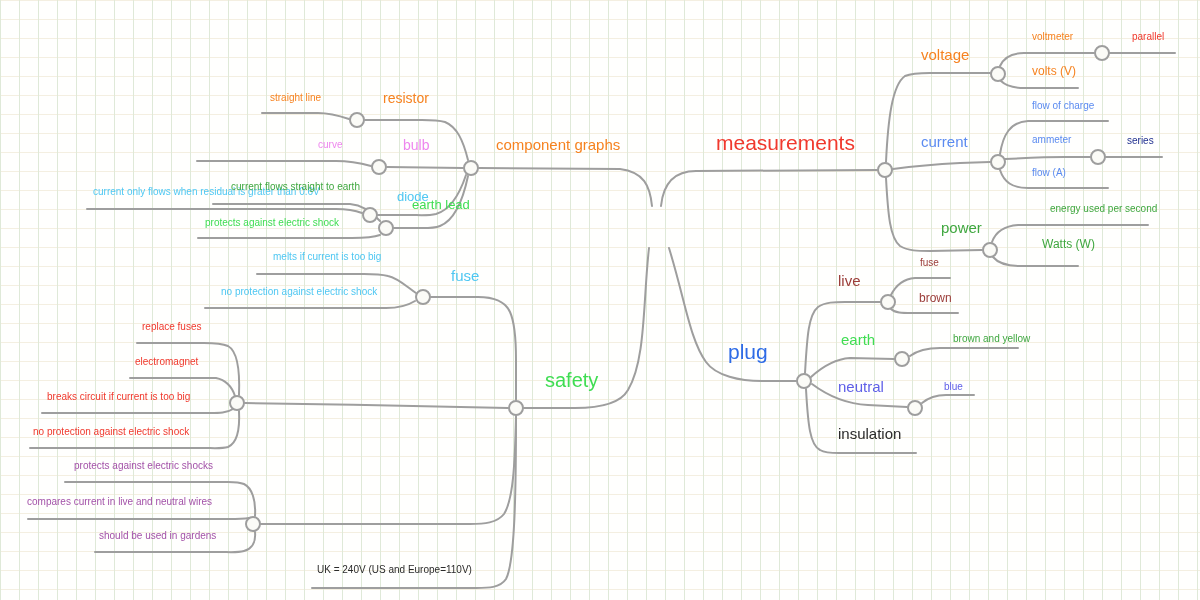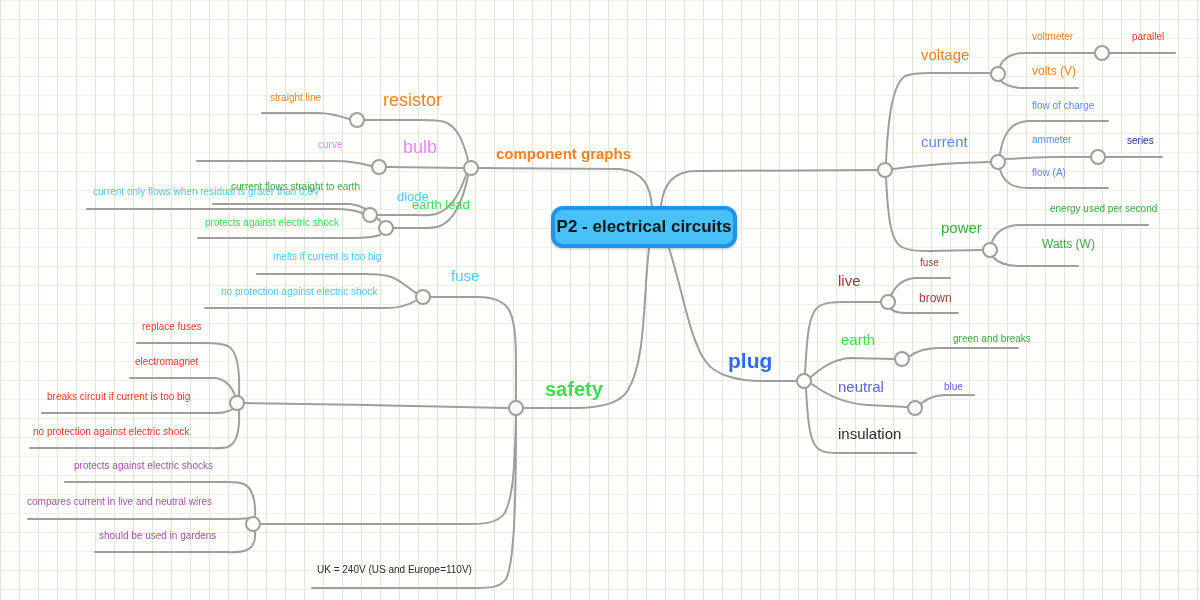--- a/index.html
+++ b/index.html
@@ -12,26 +12,26 @@
       linear-gradient(to bottom,#f4efe1 1px,transparent 1px);
     background-size:19px 19px;
   }
   svg.links{position:absolute;left:0;top:0;}
   svg.links path{fill:none;stroke:#9e9e9e;stroke-width:2;stroke-linecap:round;}
   svg.links circle{fill:#fbfbf7;stroke:#9e9e9e;stroke-width:2;}
   .lbl{position:absolute;white-space:nowrap;line-height:1.15;cursor:default;}
   .s10{font-size:10px;}
   .s12{font-size:12px;}
   .s13{font-size:13px;}
-  .s14{font-size:18px;}
+  .s14{font-size:14px;}
   .s15{font-size:15px;}
   .s16{font-size:16px;}
   .s20{font-size:20px;}
   .s21{font-size:21px;}
-  .bold{font-weight:bold;margin-top:9px;}
+  .bold{font-weight:normal;}
   .c-orange{color:#f6821f;}
   .c-red{color:#f0392d;}
   .c-violet{color:#ee86ee;}
   .c-cyan{color:#4ec7f2;}
   .c-bgreen{color:#3fdd52;}
   .c-mgreen{color:#3fa73f;padding-left:20px;}
   .c-blue{color:#5b8bf0;}
   .c-plugblue{color:#2e6be6;}
   .c-navy{color:#20308f;}
   .c-darkred{color:#9b3c38;}
@@ -121,41 +121,41 @@
       <circle cx="379" cy="167" r="7"></circle>
       <circle cx="370" cy="215" r="7"></circle>
       <circle cx="386" cy="228" r="7"></circle>
       <circle cx="516" cy="408" r="7"></circle>
       <circle cx="423" cy="297" r="7"></circle>
       <circle cx="237" cy="403" r="7"></circle>
       <circle cx="253" cy="524" r="7"></circle>
     </g>
   </svg>
 
-  <div id="rootnode">P2 - electrical circuits</div>
 
+  <div class="lbl s21 c-red" style="left:716px;top:131px">measurements</div>
   <div class="lbl s15 c-orange" style="left:921px;top:46px">voltage</div>
   <div class="lbl s10 c-orange" style="left:1032px;top:31px">voltmeter</div>
   <div class="lbl s10 c-red" style="left:1132px;top:31px">parallel</div>
   <div class="lbl s12 c-orange" style="left:1032px;top:65px">volts (V)</div>
   <div class="lbl s15 c-blue" style="left:921px;top:133px">current</div>
   <div class="lbl s10 c-blue" style="left:1032px;top:100px">flow of charge</div>
   <div class="lbl s10 c-blue" style="left:1032px;top:134px">ammeter</div>
   <div class="lbl s10 c-navy" style="left:1127px;top:135px">series</div>
   <div class="lbl s10 c-blue" style="left:1032px;top:167px">flow (A)</div>
   <div class="lbl s15 c-mgreen" style="left:921px;top:219px">power</div>
   <div class="lbl s10 c-mgreen" style="left:1030px;top:203px">energy used per second</div>
   <div class="lbl s12 c-mgreen" style="left:1022px;top:238px">Watts (W)</div>
 
   <div class="lbl s21 bold c-plugblue" style="left:728px;top:340px">plug</div>
   <div class="lbl s15 c-darkred" style="left:838px;top:272px">live</div>
   <div class="lbl s10 c-darkred" style="left:920px;top:257px">fuse</div>
   <div class="lbl s12 c-darkred" style="left:919px;top:292px">brown</div>
   <div class="lbl s15 c-bgreen" style="left:841px;top:331px">earth</div>
-  <div class="lbl s10 c-mgreen" style="left:933px;top:333px">green and breaks</div>
+  <div class="lbl s10 c-mgreen" style="left:933px;top:333px">brown and yellow</div>
   <div class="lbl s15 c-blueviolet" style="left:838px;top:378px">neutral</div>
   <div class="lbl s10 c-blueviolet" style="left:944px;top:381px">blue</div>
   <div class="lbl s15 c-black" style="left:838px;top:425px">insulation</div>
 
   <div class="lbl s15 bold c-orange" style="left:496px;top:136px">component graphs</div>
   <div class="lbl s14 c-orange" style="left:383px;top:90px">resistor</div>
   <div class="lbl s10 c-orange" style="left:270px;top:92px">straight line</div>
   <div class="lbl s14 c-violet" style="left:403px;top:137px">bulb</div>
   <div class="lbl s10 c-violet" style="left:318px;top:139px">curve</div>
   <div class="lbl s13 c-cyan" style="left:397px;top:190px">diode</div>

